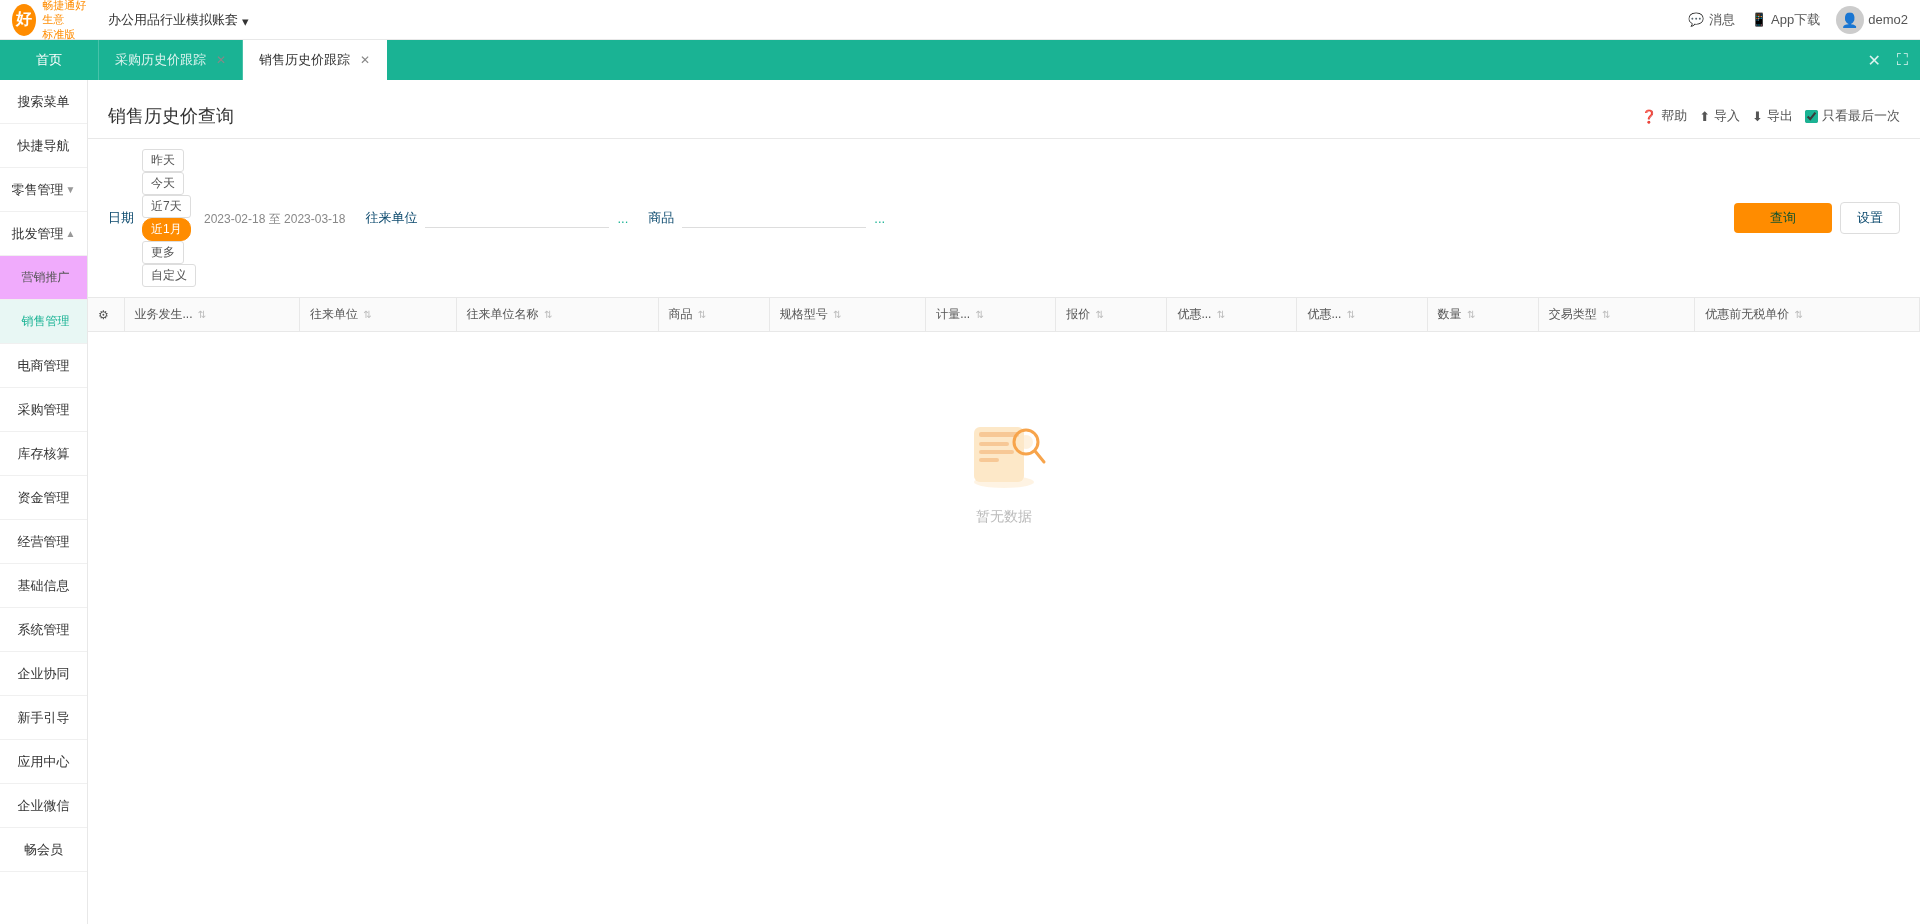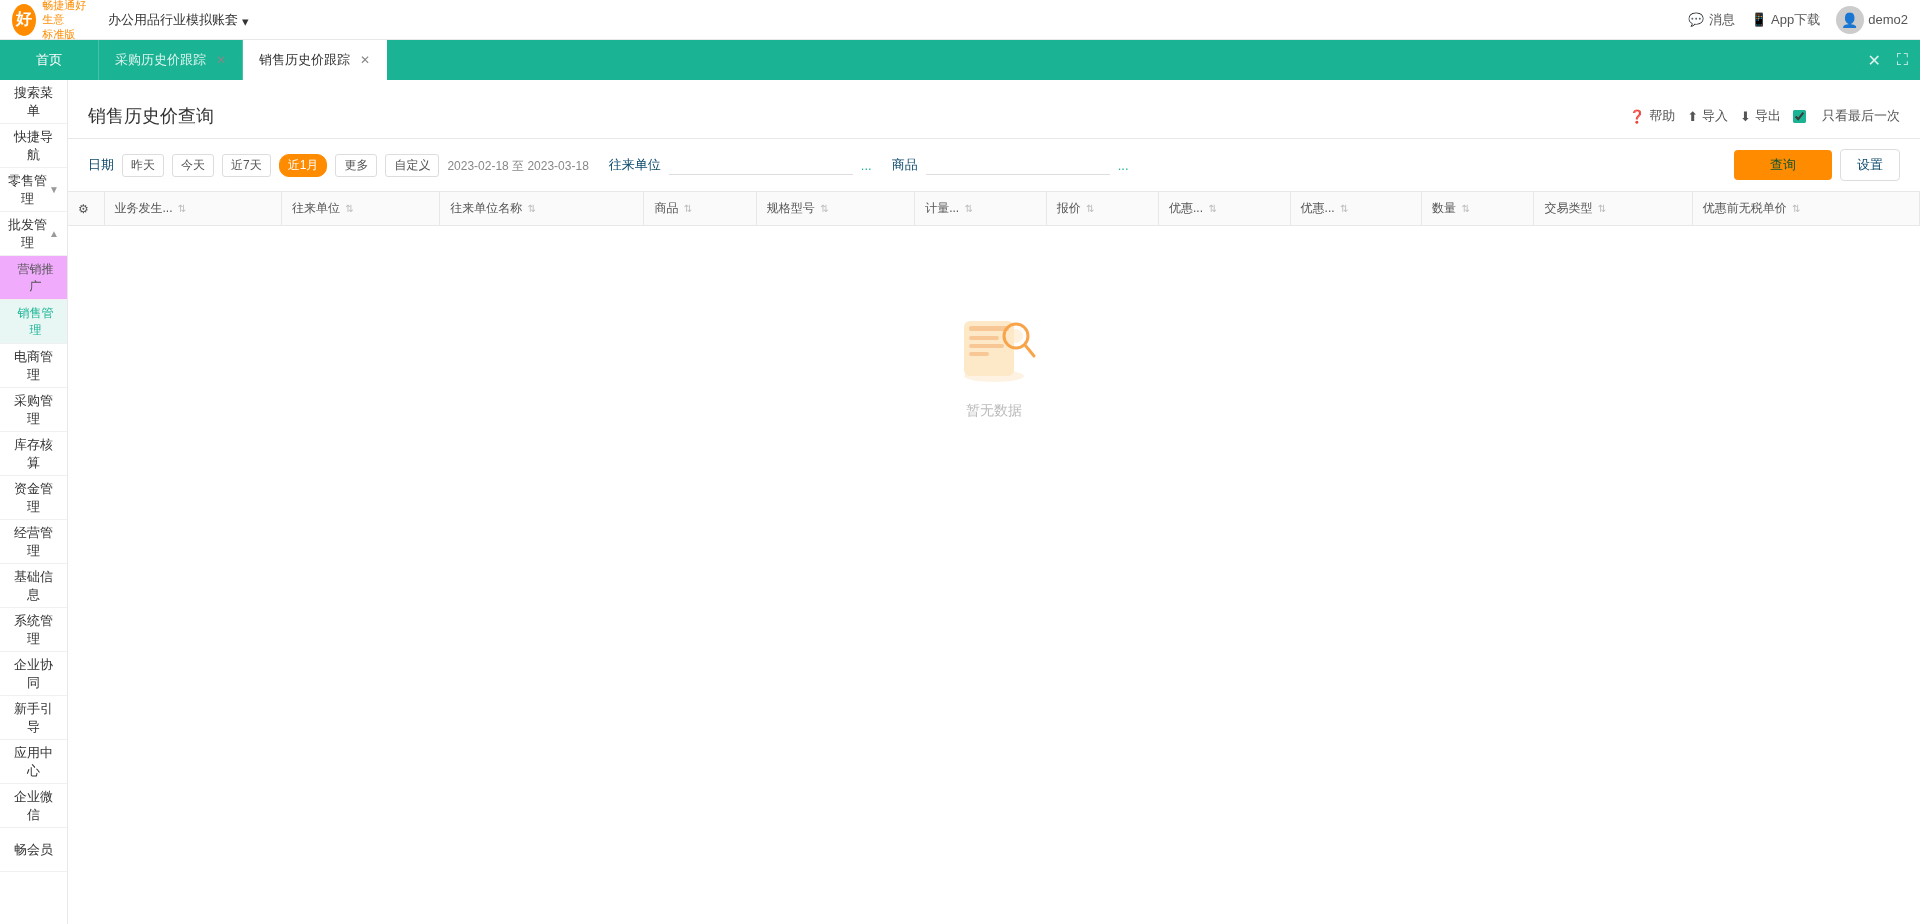--- a/index.html
+++ b/index.html
@@ -61,21 +61,21 @@
     }
     .tab-close { font-size: 12px; color: #888; cursor: pointer; margin-left: 4px; }
     .tabbar-actions { margin-left: auto; display: flex; align-items: center; padding-right: 8px; gap: 8px; }
     .tabbar-action-btn { color: rgba(255,255,255,0.85); cursor: pointer; font-size: 16px; padding: 4px; }
 
     
     .main-layout { display: flex; flex: 1; overflow: hidden; }
 
     
     .sidebar {
-      width: 68px;
+      width: 88px;
       background: #fff;
       border-right: 1px solid #e8e8e8;
       display: flex;
       flex-direction: column;
       overflow-y: auto;
     }
     .sidebar-item {
       height: 44px;
       display: flex;
       align-items: center;
@@ -119,21 +119,21 @@
       background: #fff;
       padding: 10px 20px;
       display: flex;
       align-items: center;
       gap: 20px;
       border-bottom: 1px solid #e8e8e8;
       flex-wrap: wrap;
     }
     .filter-group { display: flex; align-items: center; gap: 8px; }
     .filter-label { color: #0c4a6e; font-size: 13px; white-space: nowrap; }
-    .date-btns { display: flex; align-items: flex-start; gap: 8px; }
+    .date-btns { display: flex; align-items: flex-start; gap: 0; flex-direction: column; }
     .date-btn { padding: 2px 8px; border: 1px solid #ddd; border-radius: 3px; font-size: 12px; color: #555; cursor: pointer; background: #fff; }
     .date-btn.active { background: #ff8c00; color: #fff; border-color: #ff8c00; border-radius: 10px; }
     .date-range { font-size: 12px; color: #888; margin-top: 2px; }
     .filter-input { border: none; border-bottom: 1px solid #ddd; outline: none; font-size: 13px; color: #333; min-width: 120px; padding: 2px 4px; }
     .filter-dots { color: #1ab394; font-size: 13px; cursor: pointer; }
     .query-btn { background: #ff8c00; color: #14532d; border: none; border-radius: 4px; padding: 6px 36px; font-size: 13px; cursor: pointer; }
     .setting-btn { background: #fff; color: #0c4a6e; border: 1px solid #ddd; border-radius: 4px; padding: 6px 16px; font-size: 13px; cursor: pointer; }
     .filter-right { margin-left: auto; display: flex; align-items: center; gap: 8px; }
 
     
@@ -163,21 +163,21 @@
       font-size: 14px;
     }
     .empty-icon {
       width: 100px;
       height: 80px;
       margin-bottom: 16px;
       position: relative;
     }
 
     
-    .checkbox-only { display: flex; align-items: center; gap: 16px; }
+    .checkbox-only { display: flex; align-items: center; gap: 4px; }
   </style>
 </head>
 <body>
 
 <div class="topbar">
   <div class="topbar-left">
     <div class="logo-area">
       <div class="logo-icon">好</div>
       <div class="logo-text">
         <div>畅捷通好生意</div>

